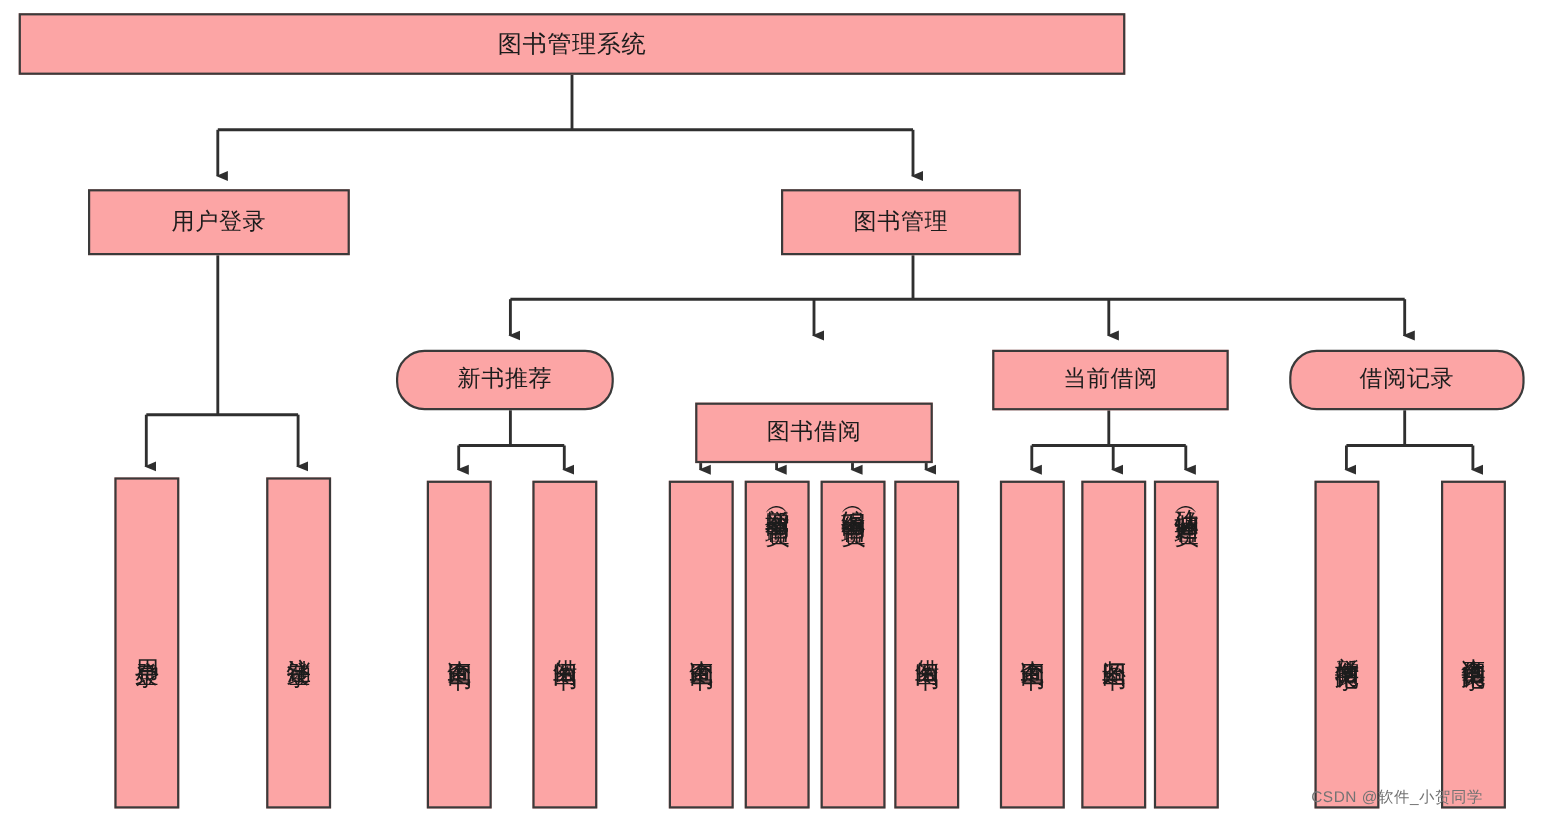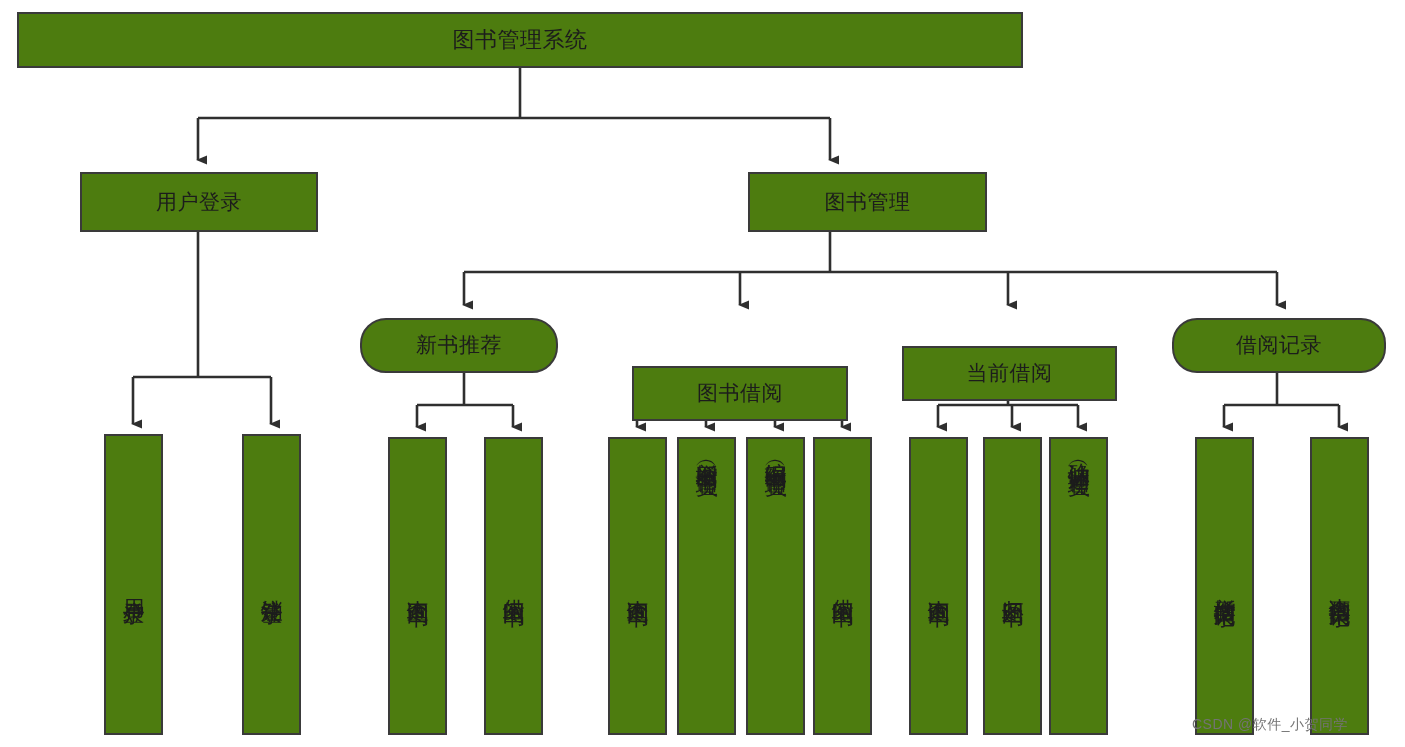--- a/index.html
+++ b/index.html
@@ -22,21 +22,21 @@
     position: absolute;
     left: 0;
     top: 0;
     width: 1405px;
     height: 747px;
     pointer-events: none;
   }
   .node {
     position: absolute;
     box-sizing: border-box;
-    background: #4d7c0f;
+    background: #fca5a5;
     border: 2px solid #3a3a3a;
     display: flex;
     align-items: center;
     justify-content: center;
     color: #1c1c1c;
     z-index: 2;
   }
   .node .label {
     display: block;
     text-align: center;
@@ -133,31 +133,31 @@
     </g>
   </svg>
 
   <div class="node root horiz" style="left:17px; top:12px; width:1006px; height:56px;">
     <span class="label">图书管理系统</span>
   </div>
 
   <div class="node horiz" style="left:80px; top:172px; width:238px; height:60px;">
     <span class="label">用户登录</span>
   </div>
-  <div class="node horiz" style="left:748px; top:172px; width:239px; height:60px;">
+  <div class="node horiz" style="left:710px; top:172px; width:218px; height:60px;">
     <span class="label">图书管理</span>
   </div>
 
   <div class="node horiz" style="left:360px; top:318px; width:198px; height:55px;border-radius:26px;">
     <span class="label">新书推荐</span>
   </div>
   <div class="node horiz" style="left:632px; top:318px; width:216px; height:55px;margin-top:48px;">
     <span class="label">图书借阅</span>
   </div>
-  <div class="node horiz" style="left:902px; top:318px; width:215px; height:55px;margin-top:28px;">
+  <div class="node horiz" style="left:902px; top:318px; width:215px; height:55px;">
     <span class="label">当前借阅</span>
   </div>
   <div class="node horiz" style="left:1172px; top:318px; width:214px; height:55px;border-radius:25px;">
     <span class="label">借阅记录</span>
   </div>
 
   <div class="node vert centered" style="left:104px; top:434px; width:59px; height:301px;">
     <span class="label">用户登录</span>
   </div>
   <div class="node vert centered" style="left:242px; top:434px; width:59px; height:301px;">

